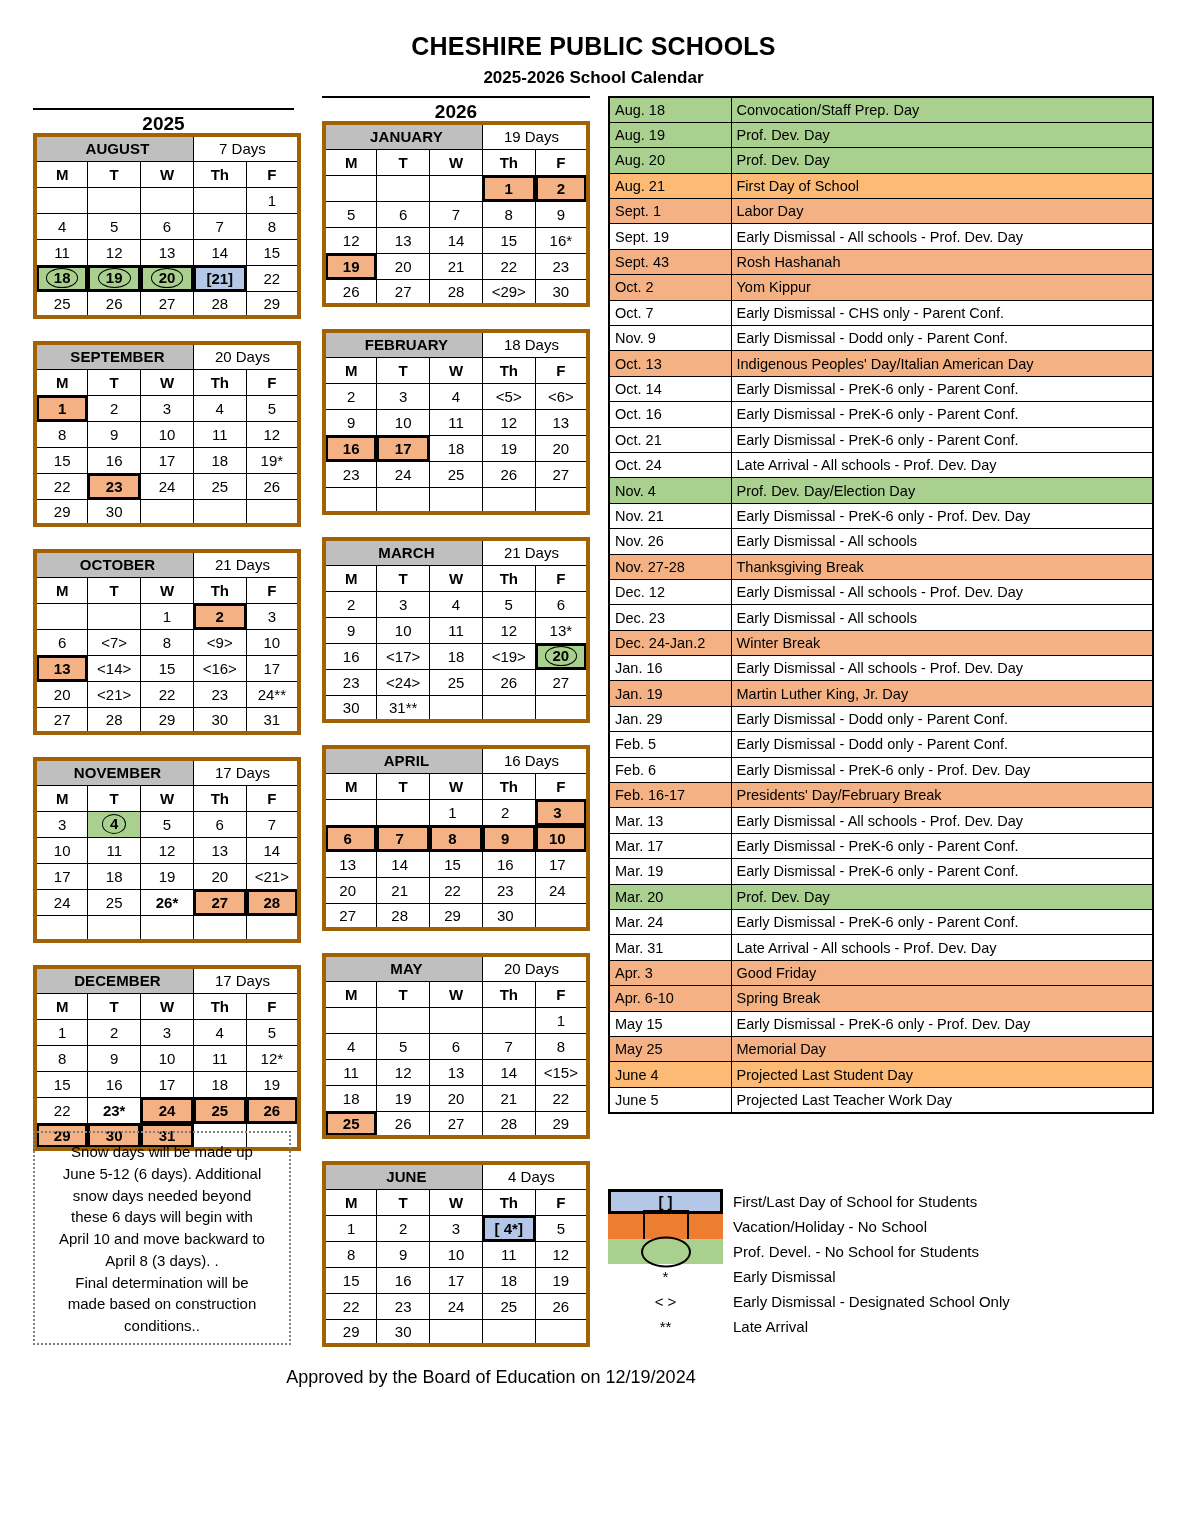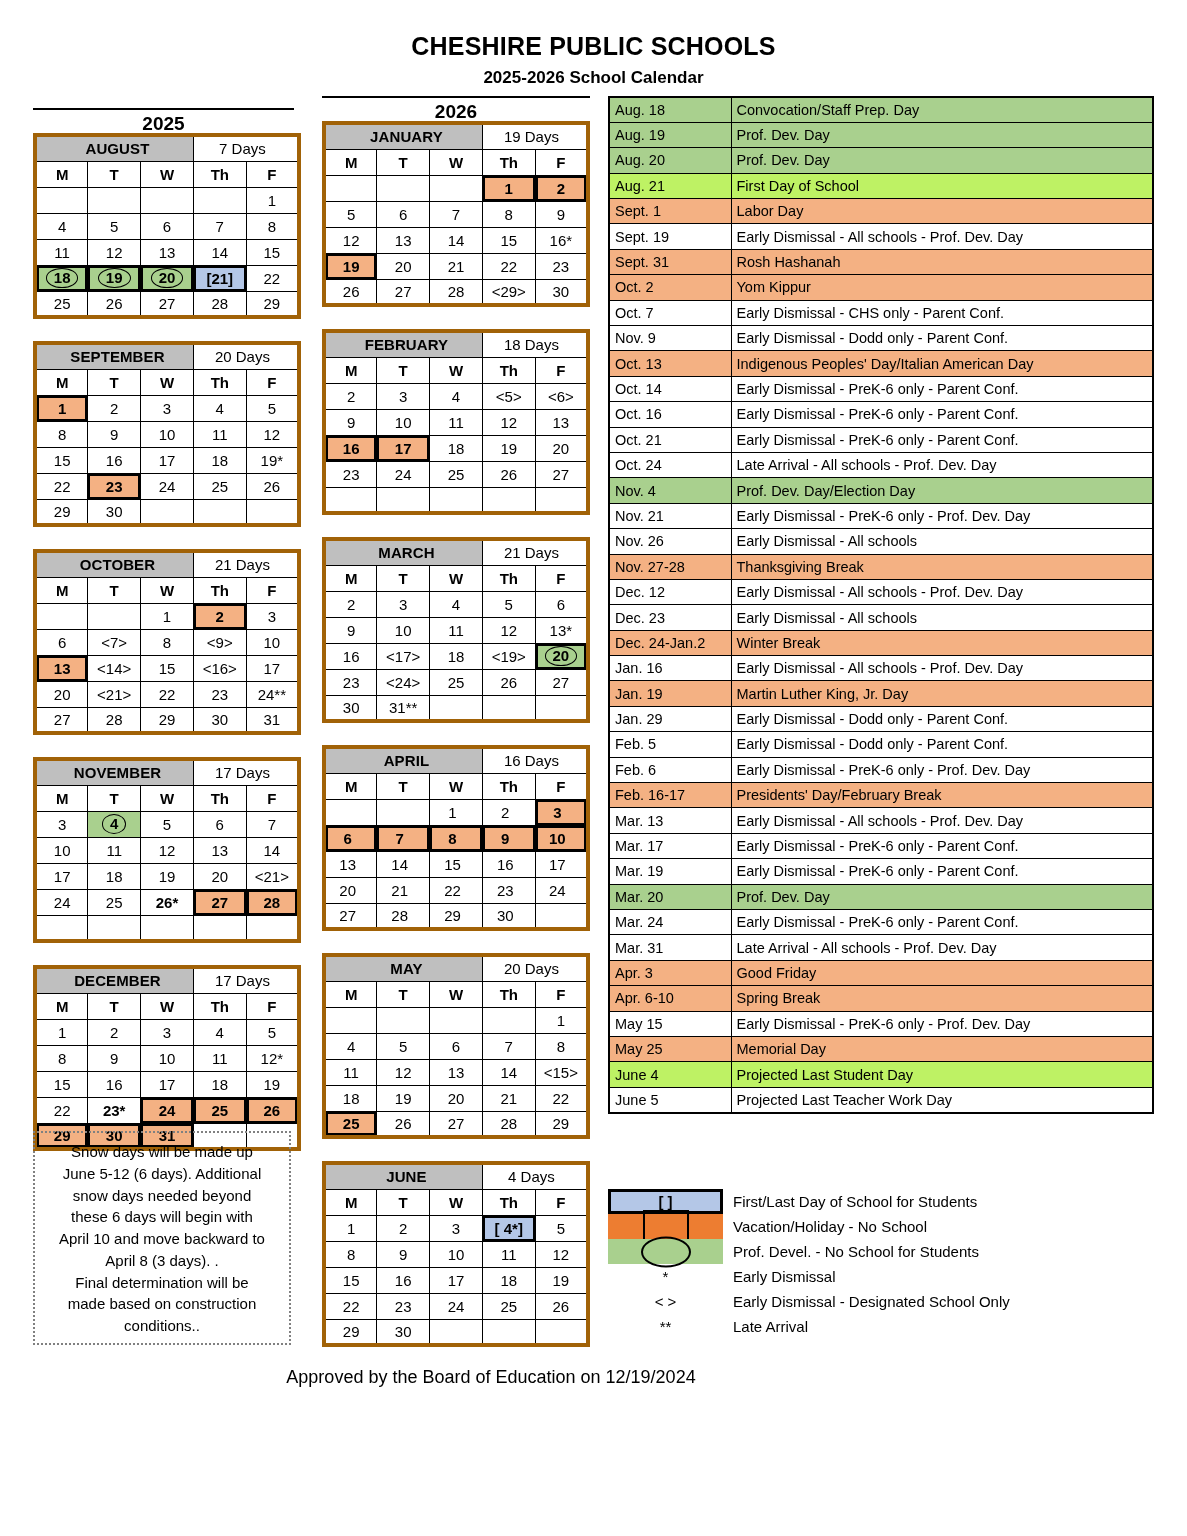--- a/index.html
+++ b/index.html
@@ -58,21 +58,21 @@
 
   
   table.events{border-collapse:collapse;width:546px;table-layout:fixed;border:2px solid #000;}
   table.events td{
     border:1px solid #000;height:25.4px;font-size:14.5px;padding:0 0 0 5px;
     box-sizing:border-box;vertical-align:middle;white-space:nowrap;overflow:hidden;
   }
   td.ev-date{width:122px;}
   td.ev-desc{width:422px;}
   tr.green td{background:#a9d08e;}
-  tr.blue td{background:#bef264;}
+  tr.blue td{background:#fdba74;}
   tr.orange td{background:#f4b183;margin-left:37px;}
 
   
   .snow-note{
     position:absolute;left:33px;top:1131px;width:258px;
     border:2px dotted #808080;padding:8px 6px 6px 6px;box-sizing:border-box;
     text-align:center;font-size:15px;line-height:1.45;
   }
   .snow-note div{white-space:nowrap;}
 
@@ -718,21 +718,21 @@
             </tr>
             <tr class="orange">
               <td class="ev-date">Sept. 1</td>
               <td class="ev-desc">Labor Day</td>
             </tr>
             <tr>
               <td class="ev-date">Sept. 19</td>
               <td class="ev-desc">Early Dismissal - All schools - Prof. Dev. Day</td>
             </tr>
             <tr class="orange">
-              <td class="ev-date">Sept. 31</td>
+              <td class="ev-date">Sept. 43</td>
               <td class="ev-desc">Rosh Hashanah</td>
             </tr>
             <tr class="orange">
               <td class="ev-date">Oct. 2</td>
               <td class="ev-desc">Yom Kippur</td>
             </tr>
             <tr>
               <td class="ev-date">Oct. 7</td>
               <td class="ev-desc">Early Dismissal - CHS only - Parent Conf.</td>
             </tr>

